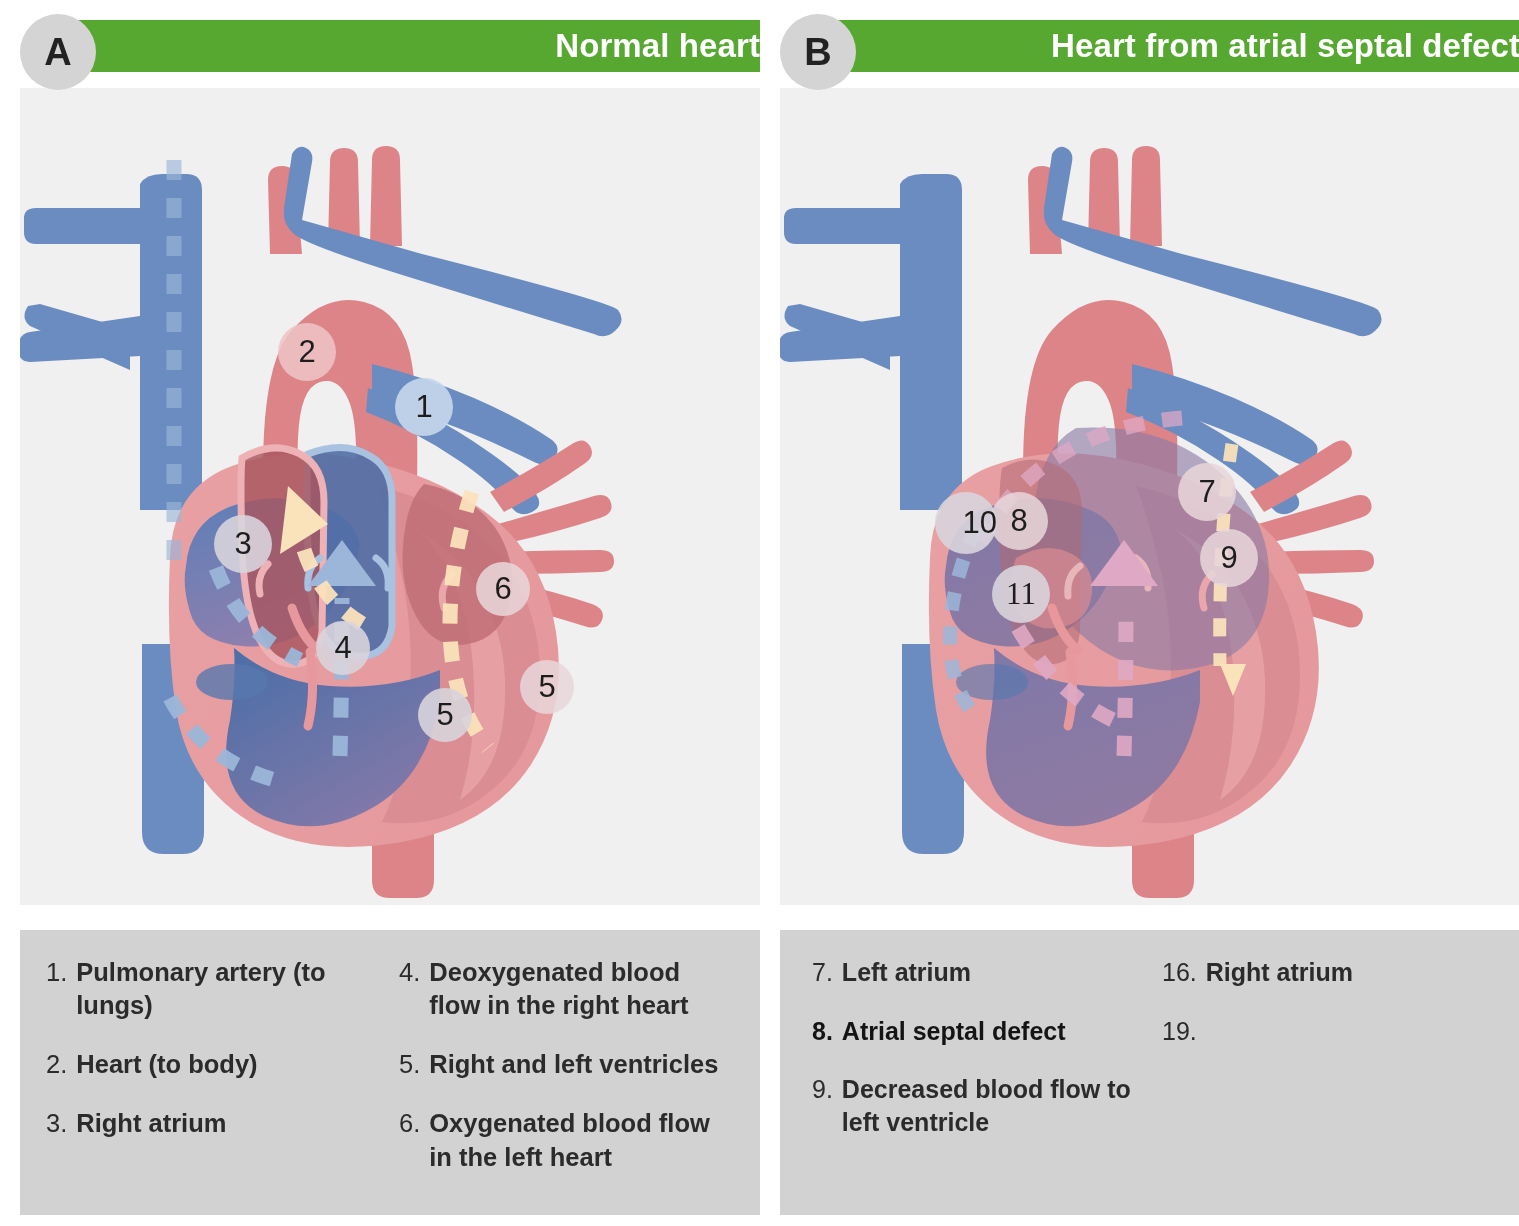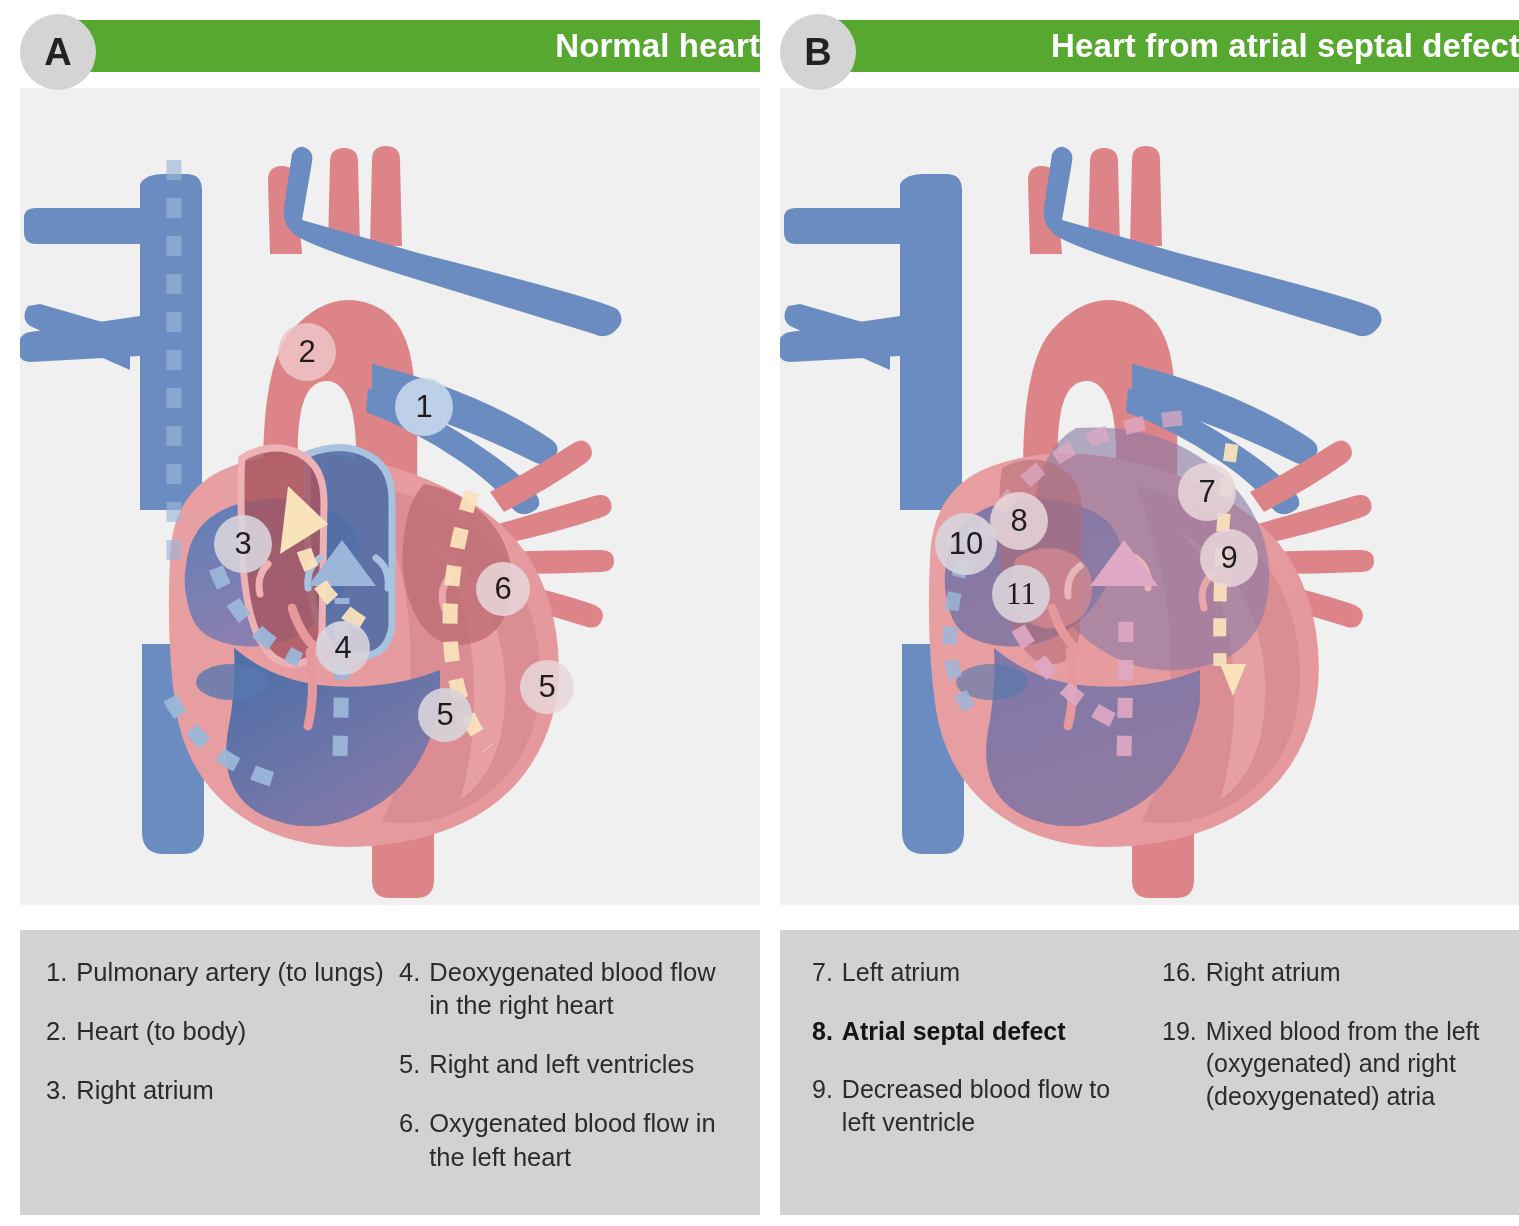--- a/index.html
+++ b/index.html
@@ -68,21 +68,21 @@
     background: #d2d2d2;
     padding: 26px 22px 18px 26px;
     display: flex; gap: 14px;
   }
   .legend-col { flex: 1; display: flex; flex-direction: column; }
   .legend-item {
     display: flex; font-size: 25.5px; color: #2b2b2b;
     line-height: 1.30; margin-bottom: 26px;
   }
   .legend-num { flex: 0 0 auto; padding-right: 9px; white-space: nowrap; }
-  .legend-text { flex: 1; }
+  .legend-text { flex: 1; font-weight: bold; }
   .legend-item.bold { font-weight: bold; color: #141414; }
 
   .panel-b .legend-item { font-size: 25px; }
   .panel-b .legend { padding-left: 32px; }
 </style>
 </head>
 <body>
 
 <div class="figure">
 
@@ -366,21 +366,21 @@
 
       <div class="marker m-pale m-sz58" style="left:398px;top:375px;">
           <span>7</span>
         </div>
       <div class="marker m-pale m-sz58" style="left:210px;top:404px;">
           <span>8</span>
         </div>
       <div class="marker m-pale m-sz58" style="left:420px;top:441px;">
           <span>9</span>
         </div>
-      <div class="marker m-gray m-sz62" style="left:155px;top:425px;">
+      <div class="marker m-gray m-sz62" style="left:155px;top:404px;justify-content:flex-end;">
           <span>10</span>
         </div>
       <div class="marker m-gray m-sz58" style="left:212px;top:477px;font-family:Liberation Serif, serif;">
           <span>11</span>
         </div>
     </div>
 
     <div class="legend">
       <div class="legend-col">
         <div class="legend-item">
@@ -396,19 +396,18 @@
           <span class="legend-text">Decreased blood flow to left ventricle</span>
         </div>
       </div>
       <div class="legend-col">
         <div class="legend-item">
           <span class="legend-num">16.</span>
           <span class="legend-text">Right atrium</span>
         </div>
         <div class="legend-item">
           <span class="legend-num">19.</span>
-          <span class="legend-text">Mixed blood from the left (oxygenated) and right (deoxygenated) atria</span>
         </div>
       </div>
     </div>
   </div>
 
 </div>
 
 </body></html>

